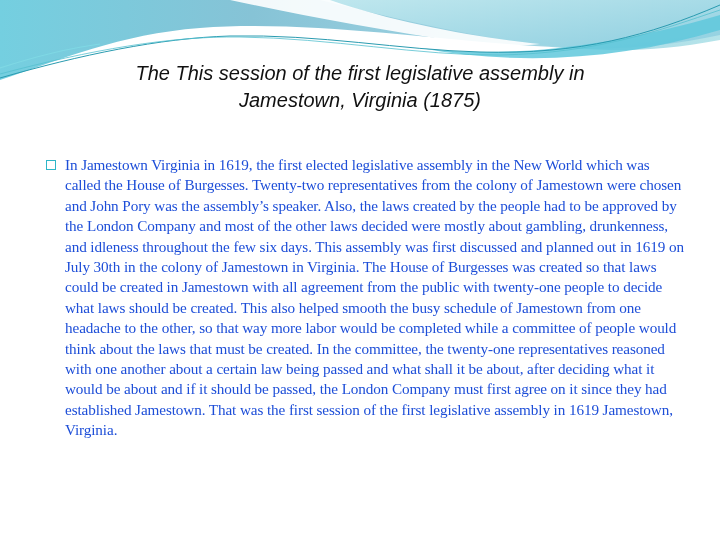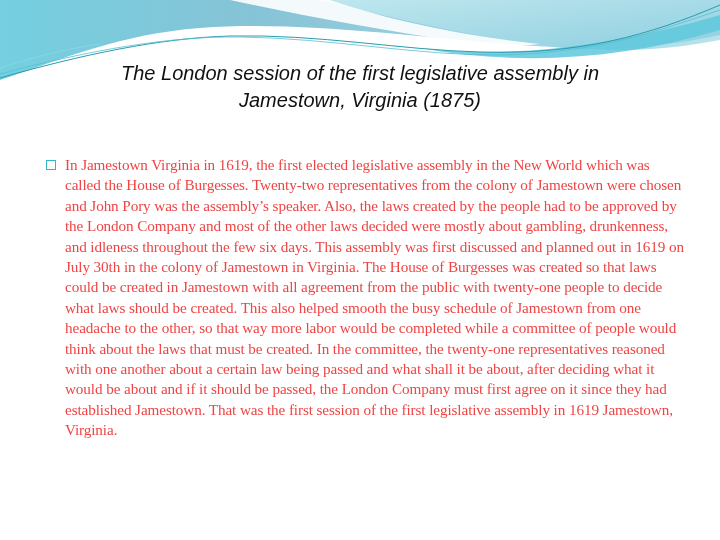--- a/index.html
+++ b/index.html
@@ -40,21 +40,21 @@
       left: 46px;
       top: 155px;
       width: 640px;
     }
     .bullet-item {
       position: relative;
       padding-left: 19px;
       font-family: "Liberation Serif", "DejaVu Serif", serif;
       font-size: 15.2px;
       line-height: 20.4px;
-      color: #ef4444;
+      color: #1d4ed8;
       letter-spacing: -0.1px;
     }
     .bullet-icon {
       position: absolute;
       left: 0;
       top: 5px;
       width: 10px;
       height: 10px;
       border: 1.3px solid #2fb6c8;
       box-sizing: border-box;
@@ -86,21 +86,21 @@
     <path d="M230,0 C300,15 380,30 460,42 C500,48 520,46 540,44 C480,38 400,24 330,0 Z" fill="#ffffff" opacity="0.9"></path>
 
     <path d="M420,48 C500,58 600,50 720,15 L720,30 C620,60 520,66 420,48 Z" fill="#5fc8dc" opacity="0.85"></path>
 
     <path d="M0,78 C80,55 160,38 230,36 C320,34 400,50 480,52 C580,55 650,35 720,5" fill="none" stroke="#2a9bb0" stroke-width="1"></path>
     <path d="M0,74 C90,50 170,36 240,37 C330,38 420,56 500,55 C600,53 660,30 720,10" fill="none" stroke="#55c0cf" stroke-width="0.8"></path>
     <path d="M0,68 C40,55 70,48 100,44" fill="none" stroke="#7fd8e4" stroke-width="1.2"></path>
   </svg>
 
   <h1 class="title">
-    <span>The London session of the first legislative assembly in</span><br>
+    <span>The This session of the first legislative assembly in</span><br>
     <span>Jamestown, Virginia (1875)</span>
   </h1>
 
   <div class="body">
     <div class="bullet-item">
       <span class="bullet-icon"></span>
       <span>In Jamestown Virginia in 1619, the first elected legislative assembly in the New World which was called the House of Burgesses. Twenty-two representatives from the colony of Jamestown were chosen and John Pory  was the assembly’s speaker. Also, the laws created by the people had to be approved by the London Company and most of the other laws decided were mostly about gambling, drunkenness, and idleness throughout the few six days. This assembly was first discussed and planned out in 1619 on July 30th in the colony of Jamestown in Virginia. The House of Burgesses was created so that laws could be created in Jamestown with all agreement from the public with twenty-one people to decide what laws should be created. This also helped smooth the busy schedule of Jamestown from one headache to the other, so that way more labor would be completed while a committee of people would think about the laws that must be created. In the committee, the twenty-one representatives reasoned with one another about a certain law being passed and what shall it be about, after deciding what it would be about and if it should be passed, the London Company must first agree on it since they had established Jamestown. That was the first session of the first legislative assembly in 1619 Jamestown, Virginia.</span>
     </div>
   </div>
 

